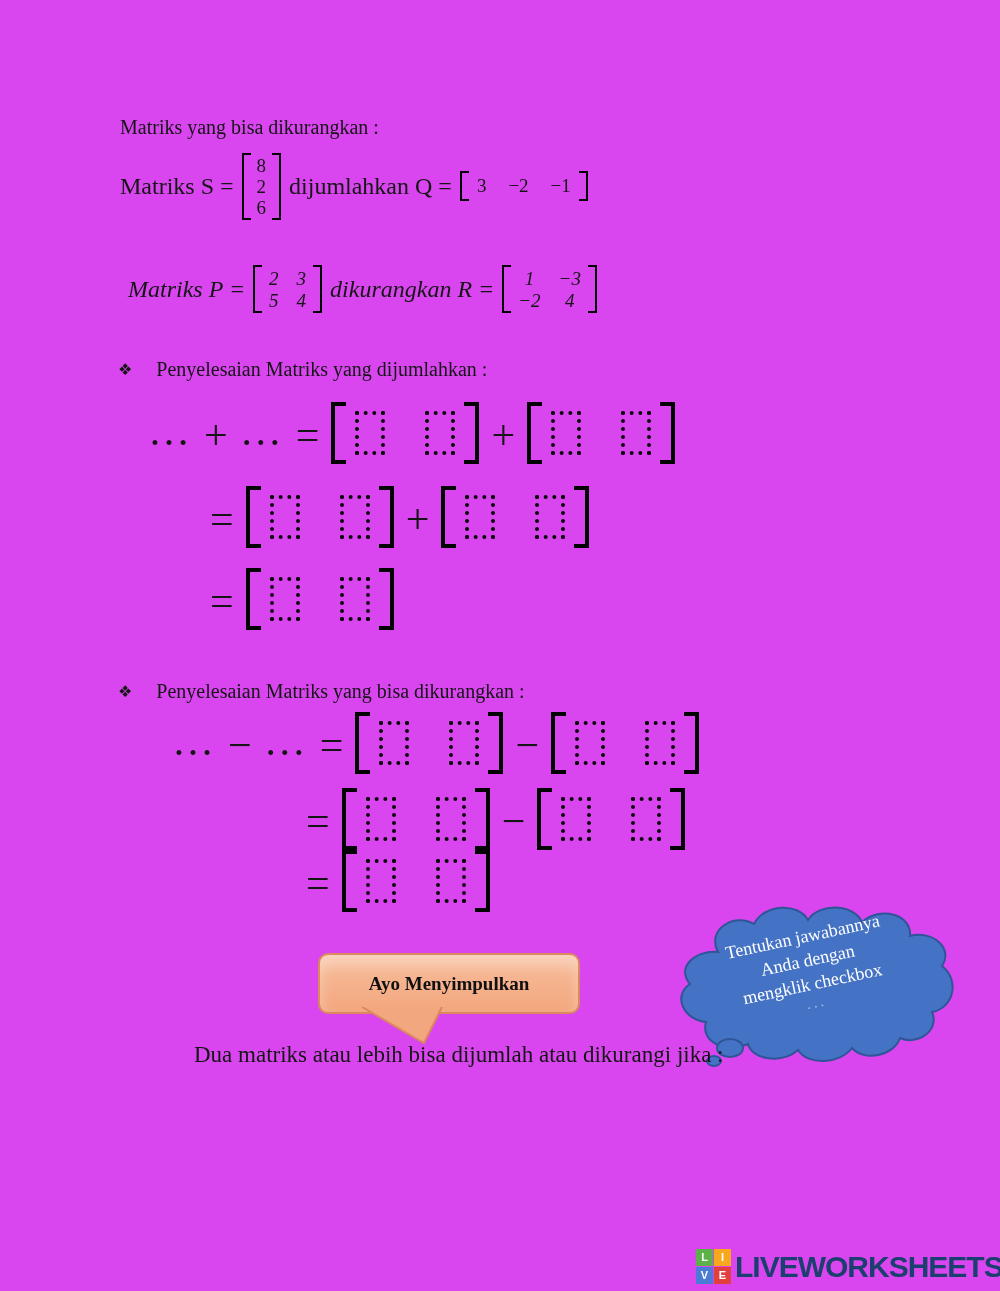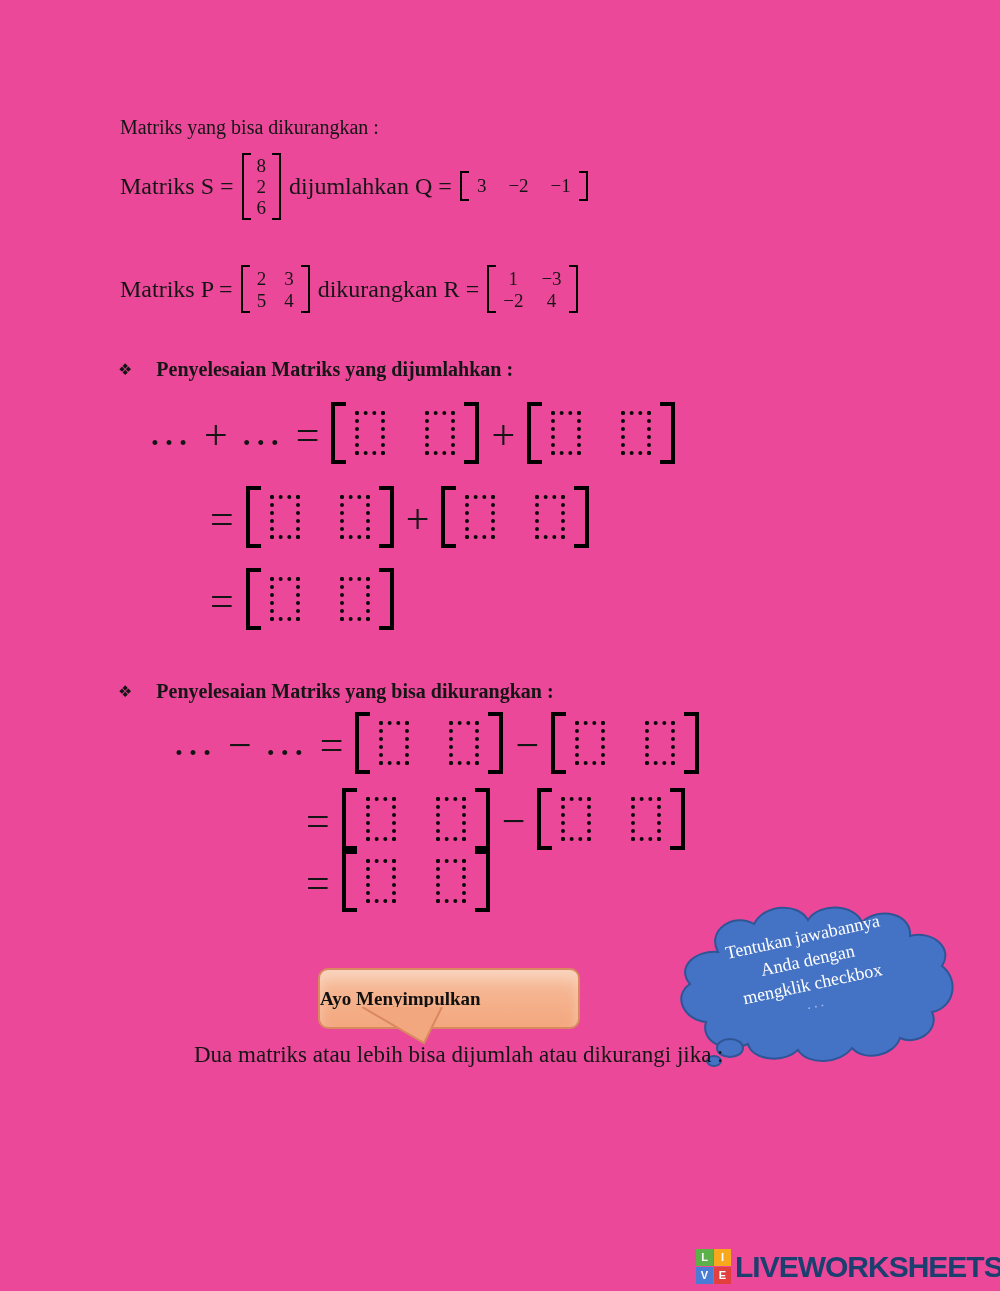--- a/index.html
+++ b/index.html
@@ -1,16 +1,16 @@
 <!DOCTYPE html>
 <html><head>
 <meta charset="utf-8">
 <style>
   html,body{margin:0;padding:0;background:#ffffff;}
-  .page{position:relative;width:1000px;height:1291px;background:#ec4899;overflow:hidden;
+  .page{position:relative;width:1000px;height:1291px;background:#d946ef;overflow:hidden;
         font-family:"Liberation Serif", serif;color:#151515;}
   .abs{position:absolute;}
 
   
   .mx{display:inline-flex;align-items:stretch;}
   .arm{display:block;}
   .arm.thin-l{width:7px;border:2px solid #000;border-right:none;}
   .arm.thin-r{width:7px;border:2px solid #000;border-left:none;}
   .arm.fat-l{width:11px;border:4px solid #000;border-right:none;}
   .arm.fat-r{width:11px;border:4px solid #000;border-left:none;}
@@ -29,27 +29,27 @@
   .op{font-size:42px;line-height:1;white-space:nowrap;}
   .op.dots{letter-spacing:2px;transform:translateY(-4px);}
   .pm{display:inline-flex;align-items:stretch;height:62px;}
   .pm .pmcells{display:flex;align-items:center;column-gap:40px;padding:0 9px;}
   .ph{display:block;width:30px;height:44px;border:4px dotted #0a0a0a;box-sizing:border-box;}
 
   
   .heading{font-size:20px;}
   .section{display:flex;align-items:baseline;column-gap:24px;}
   .bullet{font-size:16px;transform:translateY(-1px);}
-  .section-title{font-size:20px;font-weight:bold;}
+  .section-title{font-size:20px;}
   .conclusion{font-size:23px;}
 
   
   .callout{border-radius:10px;border:2px solid #d9885f;
-           display:flex;align-items:center;
-           box-shadow:inset 0 10px 14px rgba(255,255,255,.35);margin-top:15px;}
+           display:flex;align-items:center;justify-content:center;
+           box-shadow:inset 0 10px 14px rgba(255,255,255,.35);}
   .callout-label{font-weight:bold;font-size:19px;color:#111;}
 
   
   .cloud-text{transform:rotate(-12deg);transform-origin:center;
       text-align:center;font-size:18px;line-height:24px;}
   .cloud-text .faint{font-size:15px;opacity:.5;letter-spacing:3px;line-height:14px;}
 
   
   .logo{display:flex;align-items:center;column-gap:4px;font-family:"Liberation Sans", sans-serif;}
   .logo-tiles{display:grid;grid-template-columns:17px 17px;grid-auto-rows:17px;gap:1px;}
@@ -79,21 +79,21 @@
       <span class="arm thin-l"></span>
       <span class="rowcells">
         <span>3</span>
         <span>−2</span>
         <span>−1</span>
       </span>
       <span class="arm thin-r"></span>
     </span>
   </div>
 
-  <div class="abs rowline" style="left:120px;top:262px;height:54px;column-gap:8px;">
+  <div class="abs rowline" style="left:128px;top:262px;height:54px;column-gap:8px;font-style:italic;">
     <span class="lbl">Matriks P =</span>
     <span class="mx" style="height:48px;">
       <span class="arm thin-l"></span>
       <span class="grid2">
         <span>2</span>
         <span>3</span>
         <span>5</span>
         <span>4</span>
       </span>
       <span class="arm thin-r"></span>

